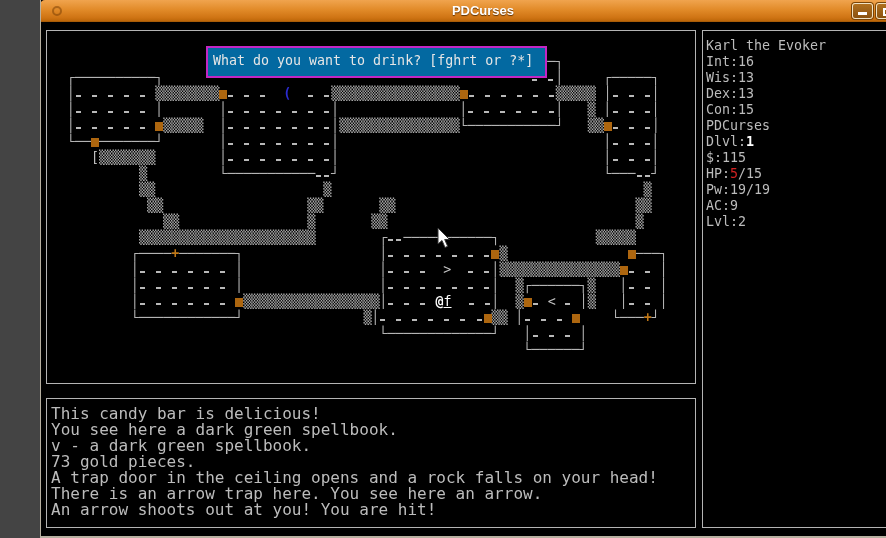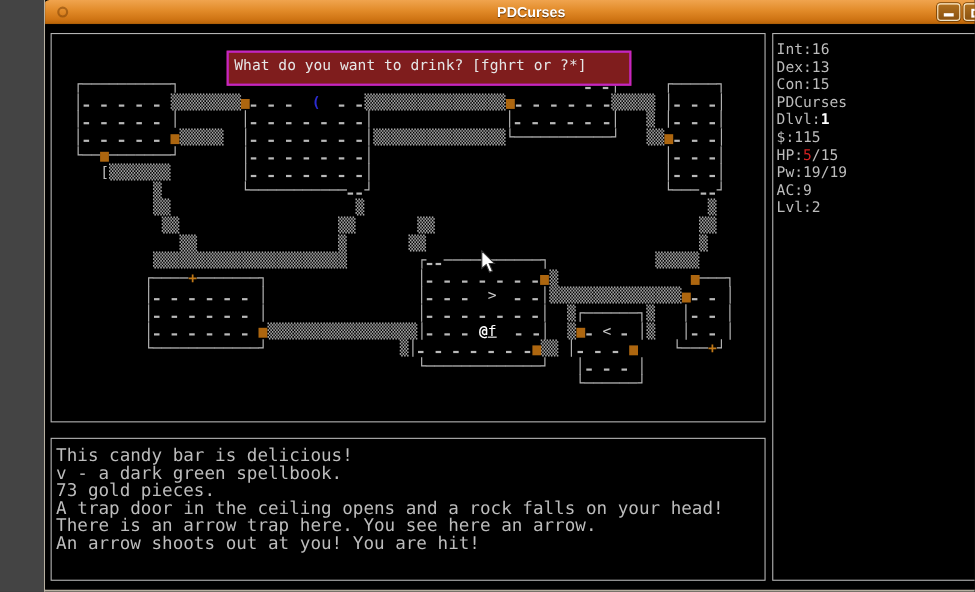--- a/index.html
+++ b/index.html
@@ -34,21 +34,21 @@
   .ig{color:#bcbcbc;}
   .ib{color:#2b2bd0;font-weight:bold;}
   .dp{color:#c07818;font-weight:bold;}
   .pl{color:#ffffff;font-weight:bold;}
   .pt{color:#ffffff;text-decoration:underline;}
   .fl{position:relative;display:inline-block;width:8px;height:16px;vertical-align:top;}
   .fl::after{content:"";position:absolute;left:1px;top:9px;width:5px;height:2px;background:#b9b9b9;}
   .dr{position:relative;display:inline-block;width:8px;height:16px;vertical-align:top;}
   .dr::after{content:"";position:absolute;left:0px;top:4px;width:8px;height:9px;background:#ad660f;}
   
-  #prompt-box{position:absolute;left:165px;top:24px;width:368px;height:32px;background:#7f1d1d;
+  #prompt-box{position:absolute;left:165px;top:24px;width:341px;height:32px;background:#0369a1;
               border:2px solid #c326c3;z-index:5;}
   #prompt-text{margin:5px 0 0 5px;font-size:13.3px;color:#e6e6e6;white-space:pre;}
   
   #status-area{position:absolute;left:665px;top:16px;}
   .sline{height:16px;line-height:16px;font-size:13.3px;color:#bcbcbc;white-space:pre;}
   .hl-white{color:#ffffff;font-weight:bold;}
   .hl-red{color:#d42222;}
   
   #msg-area{position:absolute;left:10px;top:384px;}
   .mline{height:16px;line-height:16px;font-size:16px;color:#bcbcbc;white-space:pre;}
@@ -103,36 +103,39 @@
         <div class="mrow">                                          <span class="wl">└</span><span class="wl">─</span><span class="wl">─</span><span class="wl">─</span><span class="wl">─</span><span class="wl">─</span><span class="wl">─</span><span class="wl">─</span><span class="wl">─</span><span class="wl">─</span><span class="wl">─</span><span class="wl">─</span><span class="wl">─</span><span class="wl">─</span><span class="wl">┘</span>   <span class="wl">│</span><span class="fl"></span> <span class="fl"></span> <span class="fl"></span> <span class="wl">│</span></div>
         <div class="mrow">                                                            <span class="wl">└</span><span class="wl">─</span><span class="wl">─</span><span class="wl">─</span><span class="wl">─</span><span class="wl">─</span><span class="wl">─</span><span class="wl">┘</span></div>
         <div class="mrow"> </div>
       </div>
 
     <div id="prompt-box">
       <div id="prompt-text">What do you want to drink? [fghrt or ?*]</div>
     </div>
 
     <div id="status-area">
+      <div class="sline">Karl the Evoker</div>
       <div id="status-attrs">
           <div class="sline">Int:16</div>
+          <div class="sline">Wis:13</div>
           <div class="sline">Dex:13</div>
           <div class="sline">Con:15</div>
           <div class="sline">PDCurses</div>
         </div>
       <div class="sline"><span>Dlvl:</span><span class="hl-white">1</span></div>
       <div class="sline">$:115</div>
       <div class="sline"><span>HP:</span><span class="hl-red">5</span><span>/15</span></div>
       <div class="sline">Pw:19/19</div>
       <div class="sline">AC:9</div>
       <div class="sline">Lvl:2</div>
     </div>
 
     <div id="msg-area">
         <div class="mline">This candy bar is delicious!</div>
+        <div class="mline">You see here a dark green spellbook.</div>
         <div class="mline">v - a dark green spellbook.</div>
         <div class="mline">73 gold pieces.</div>
         <div class="mline">A trap door in the ceiling opens and a rock falls on your head!</div>
         <div class="mline">There is an arrow trap here. You see here an arrow.</div>
         <div class="mline">An arrow shoots out at you! You are hit!</div>
       </div>
 
     <svg id="cursor" width="14" height="22" viewBox="0 0 14 22">
       <path d="M1,1 L1,17 L5,13.5 L8,20.5 L10.7,19.3 L7.7,12.5 L12.5,12.5 Z" fill="#ffffff" stroke="#333" stroke-width="1"></path>
     </svg>

